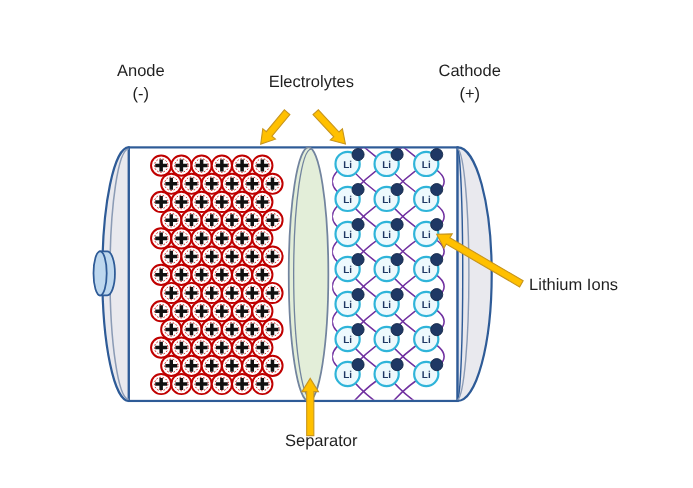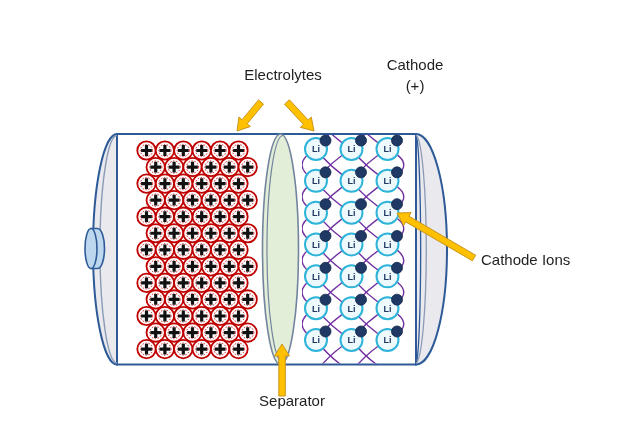--- a/index.html
+++ b/index.html
@@ -587,24 +587,28 @@
       <g>
         <path d="M 91,228.5 H 97.5 A 7 20 0 0 1 97.5,268.5 H 91 Z" fill="#bdd7ee" stroke="#2e5b97" stroke-width="1.6"></path>
         <ellipse cx="91" cy="248.5" rx="6" ry="20" fill="#bdd7ee" stroke="#2e5b97" stroke-width="1.6"></ellipse>
       </g>
       <polygon points="258.5,99.9 242.1,119.7 238.9,117.0 237.0,131.0 250.4,126.5 247.2,123.8 263.5,104.1" fill="#ffc000" stroke="#c8951c" stroke-width="1"></polygon>
       <polygon points="284.6,104.2 303.4,124.4 300.3,127.3 314.0,131.0 311.3,117.1 308.2,120.0 289.4,99.8" fill="#ffc000" stroke="#c8951c" stroke-width="1"></polygon>
       <polygon points="285.3,396.0 285.3,356.0 289.5,356.0 282.0,344.0 274.5,356.0 278.8,356.0 278.8,396.0" fill="#ffc000" stroke="#c8951c" stroke-width="1"></polygon>
       <polygon points="475.6,255.2 409.0,216.2 411.1,212.6 397.0,213.0 403.6,225.5 405.7,221.9 472.4,260.8" fill="#ffc000" stroke="#c8951c" stroke-width="1"></polygon>
     </svg>
 
-
-  <div class="label" style="left:365px;top:54px;width:100px;">
+  <div class="label" style="left:78px;top:54px;width:100px;">
+    <div>Anode</div>
+    <div>(-)</div>
+  </div>
+
+  <div class="label" style="left:377px;top:54px;width:100px;">
     <div>Cathode</div>
     <div>(+)</div>
   </div>
 
   <div class="label" style="left:223px;top:64px;width:120px;">Electrolytes</div>
 
   <div class="label" style="left:232px;top:390px;width:120px;">Separator</div>
 
-  <div class="label left-align" style="left:481px;top:249px;width:110px;">Cathode Ions</div>
+  <div class="label left-align" style="left:481px;top:249px;width:110px;">Lithium Ions</div>
 </div>
 
 </body></html>

